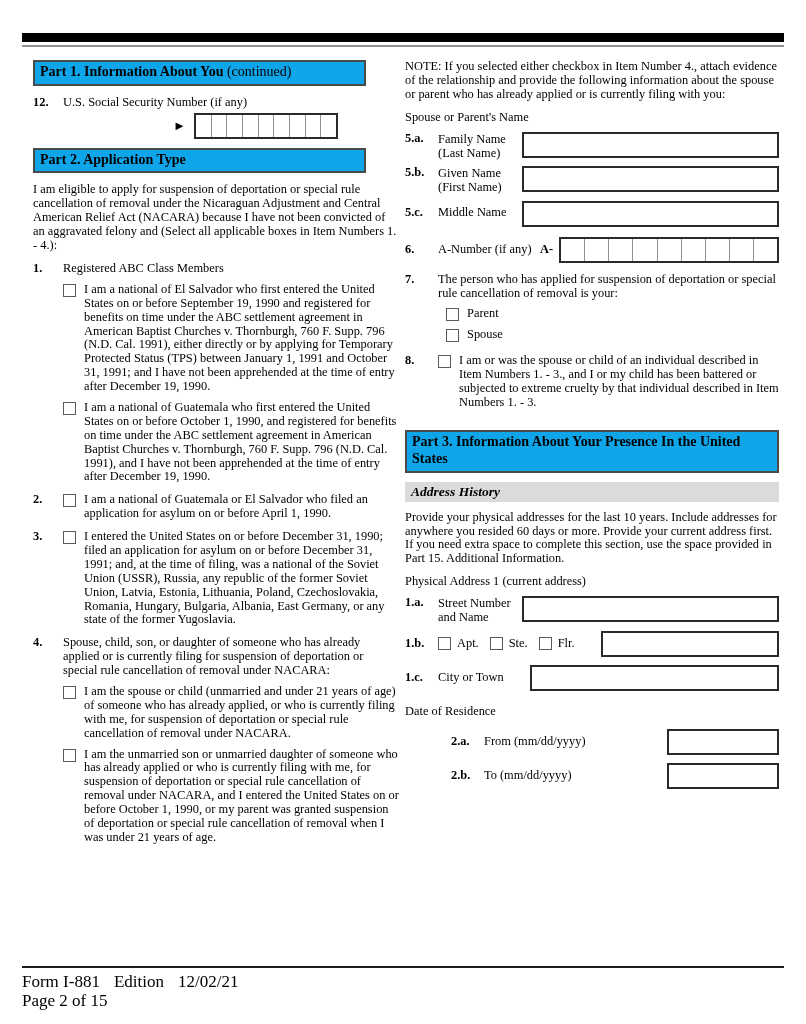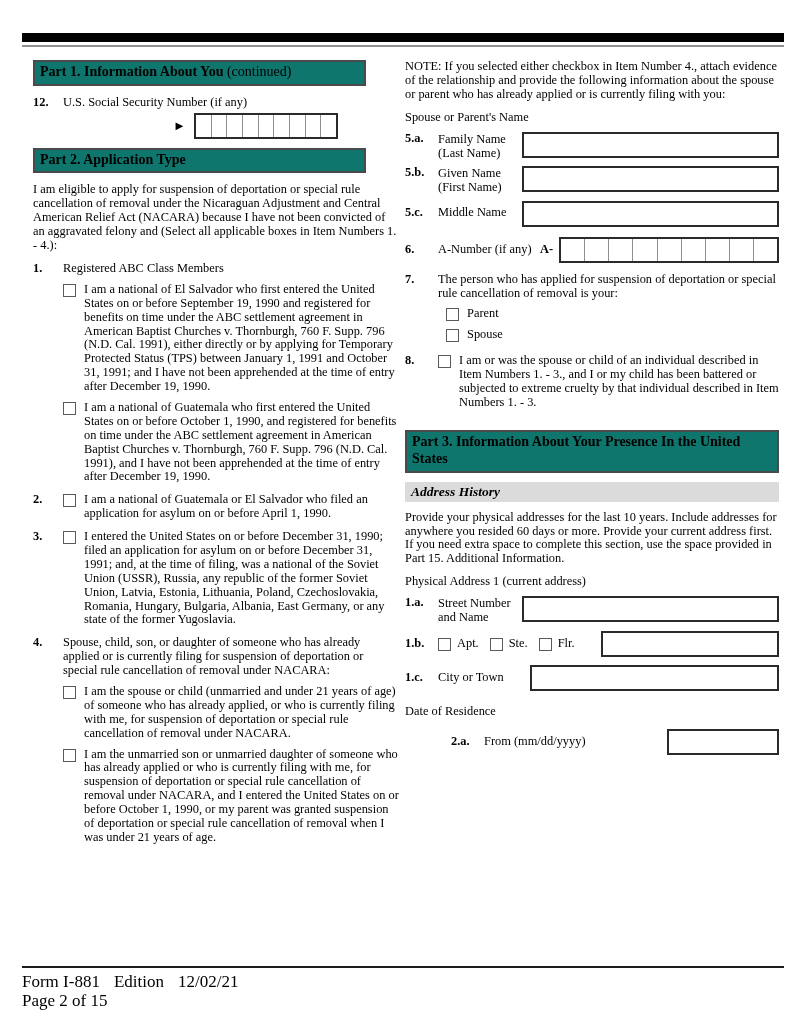--- a/index.html
+++ b/index.html
@@ -12,21 +12,21 @@
     overflow:hidden;
   }
   .topbar { position:absolute; left:22px; right:22px; top:33px; height:9px; background:#000; }
   .topbar-sub { position:absolute; left:22px; right:22px; top:45px; height:2px; background:#909090; }
 
   .cols { position:absolute; top:60px; left:33px; width:746px; display:flex; }
   .col-left  { width:366px; flex:none; }
   .col-right { width:374px; flex:none; margin-left:6px; }
 
   .part-header {
-    background:#0f766e; border:2px solid #4a4a4a;
+    background:#0ea5e9; border:2px solid #4a4a4a;
     padding:2px 5px 3px 5px; font-size:14px; font-weight:bold; line-height:1.2;
   }
   .part-header .normal { font-weight:normal; }
   .ph-left { width:333px; margin-bottom:10px; }
   .ph-right { width:374px; margin-bottom:9px;margin-top:20px; }
 
   .sub-header {
     background:#dbdbdb; padding:2px 6px 3px 6px;
     font-size:13.5px; font-weight:bold; font-style:italic; margin-bottom:9px;
   }
@@ -62,21 +62,21 @@
   .finput { flex:1; }
 
   .anum-row { display:flex; align-items:center; margin-bottom:9px; }
   .anum-label { width:102px; flex:none; }
   .a-prefix { font-weight:bold; margin-right:6px; }
   .anum-comb { flex:1; }
 
   .indent-opts { margin-left:8px; }
 
   .addr-row { display:flex; align-items:center; margin-bottom:8px; }
-  .unit-opt { display:flex; align-items:flex-end; margin-right:11px; }
+  .unit-opt { display:flex; align-items:center; margin-right:11px; }
   .unit-opt .cb { margin-right:6px; margin-top:0; }
   .unit-input { width:178px; flex:none; margin-left:2px; }
 
   .city-label { width:92px; flex:none; }
   .state-box { width:58px; flex:none; margin-left:6px; }
   .zip-label { margin-left:12px; margin-right:8px; }
   .zip-box { width:152px; flex:none; }
   .num-inline { font-weight:bold; margin-left:14px; margin-right:8px; }
 
   .date-row { display:flex; align-items:center; margin-bottom:8px;margin-left:46px; }
@@ -299,20 +299,25 @@
 
 
       <div style="margin-top:14px; margin-bottom:10px;">Date of Residence</div>
 
       <div class="date-row">
         <span class="fnum">2.a.</span>
         <span>From (mm/dd/yyyy)</span>
         <div class="inputbox date-box"></div>
       </div>
 
+      <div class="date-row">
+        <span class="fnum">2.b.</span>
+        <span>To (mm/dd/yyyy)</span>
+        <div class="inputbox date-box"></div>
+      </div>
 
     </div>
   </div>
 
   <div class="footer">
     <div class="footer-rule"></div>
     <div class="footer-line">
       <div class="footer-left">
         <span>Form I-881</span><span>Edition</span><span>12/02/21</span>
       </div>

